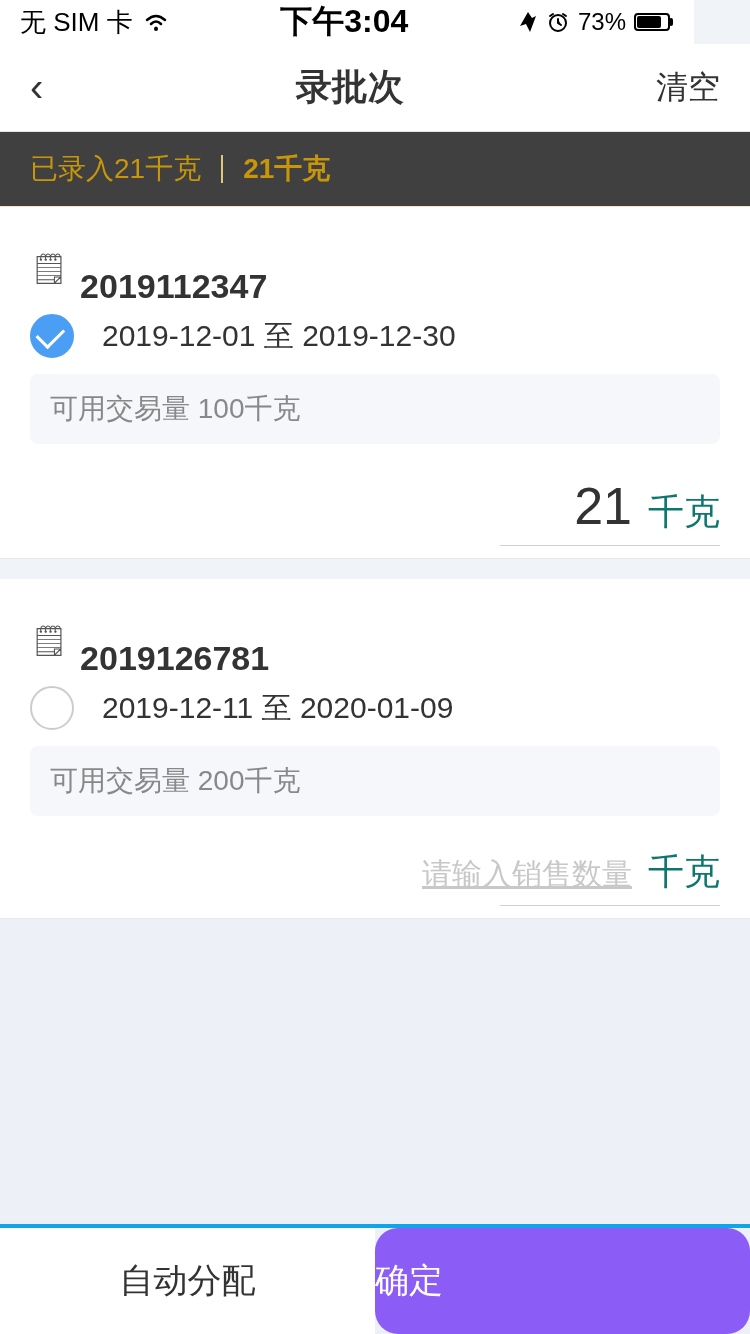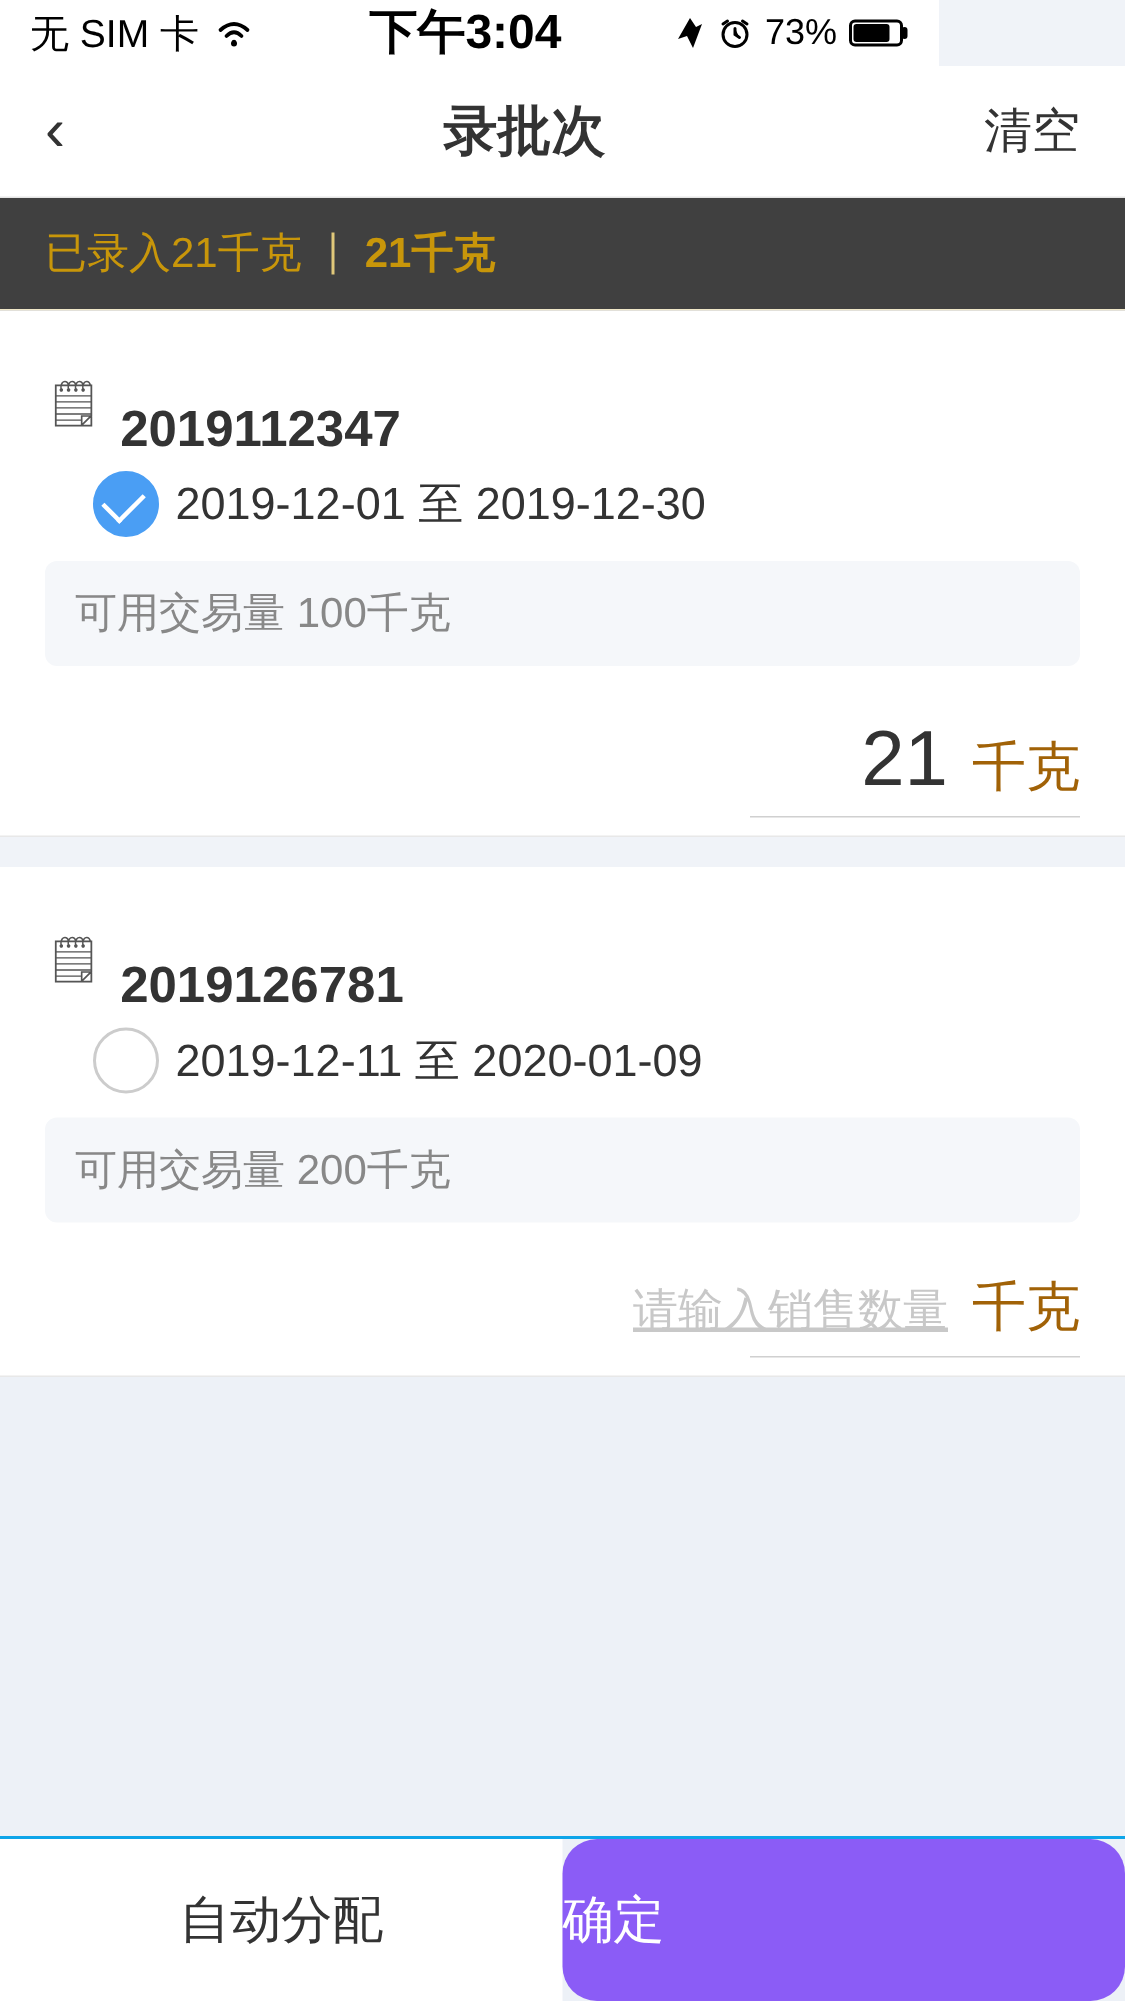--- a/index.html
+++ b/index.html
@@ -7,21 +7,21 @@
     body {
       width: 750px;
       min-height: 1334px;
       font-family: -apple-system, "PingFang SC", "Helvetica Neue", sans-serif;
       background: #f0f3f8;
       overflow-x: hidden;
     }
 
     
     .status-bar {
-      width: 626px;
+      width: 694px;
       height: 44px;
       background: #fff;
       display: flex;
       align-items: center;
       justify-content: space-between;
       padding: 0 20px;
       font-size: 28px;
     }
     .status-left {
       display: flex;
@@ -112,22 +112,21 @@
     .batch-id {
       font-size: 34px;
       font-weight: 600;
       color: #333;
       margin-top: 36px;
     }
     .batch-date-row {
       display: flex;
       align-items: center;
       padding: 0 30px 16px 30px;
-      gap: 11px;
-      margin-left: 32px;
+      gap: 28px;
     }
     .radio-btn {
       width: 44px;
       height: 44px;
       border-radius: 50%;
       border: 2px solid #ccc;
       background: #fff;
       display: flex;
       align-items: center;
       justify-content: center;
@@ -178,21 +177,21 @@
       align-items: baseline;
       gap: 16px;
     }
     .qty-number {
       font-size: 52px;
       font-weight: 400;
       color: #333;
     }
     .qty-unit-text {
       font-size: 36px;
-      color: #a16207;
+      color: #0f766e;
     }
     .qty-line {
       width: 220px;
       height: 1px;
       background: #d0d0d0;
       margin-top: 8px;
     }
 
     
     .input-row-wrapper {
@@ -220,21 +219,21 @@
     }
 
     
     .bottom-bar {
       position: fixed;
       bottom: 0;
       left: 0;
       width: 750px;
       height: 110px;
       display: flex;
-      border-top: 2px solid #0ea5e9;
+      border-top: 4px solid #0ea5e9;
     }
     .btn-auto {
       flex: 1;
       background: #fff;
       display: flex;
       align-items: center;
       justify-content: center;
       font-size: 34px;
       color: #333;
       cursor: pointer;

